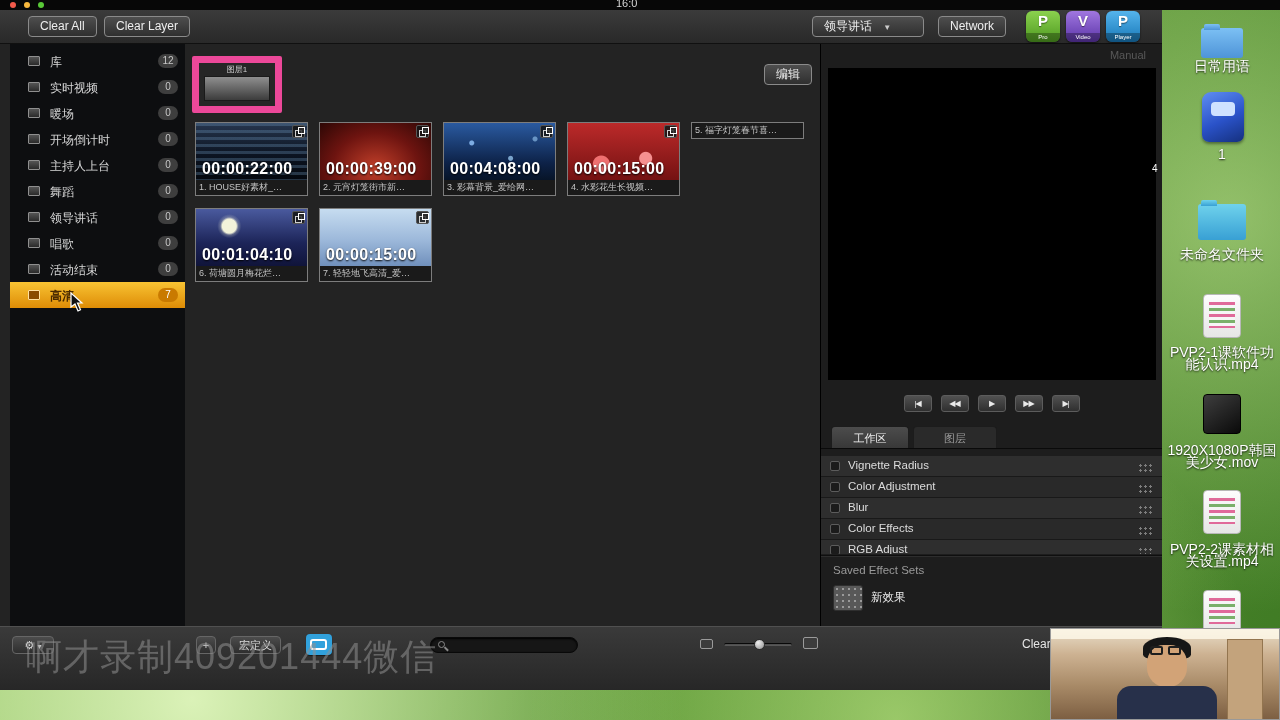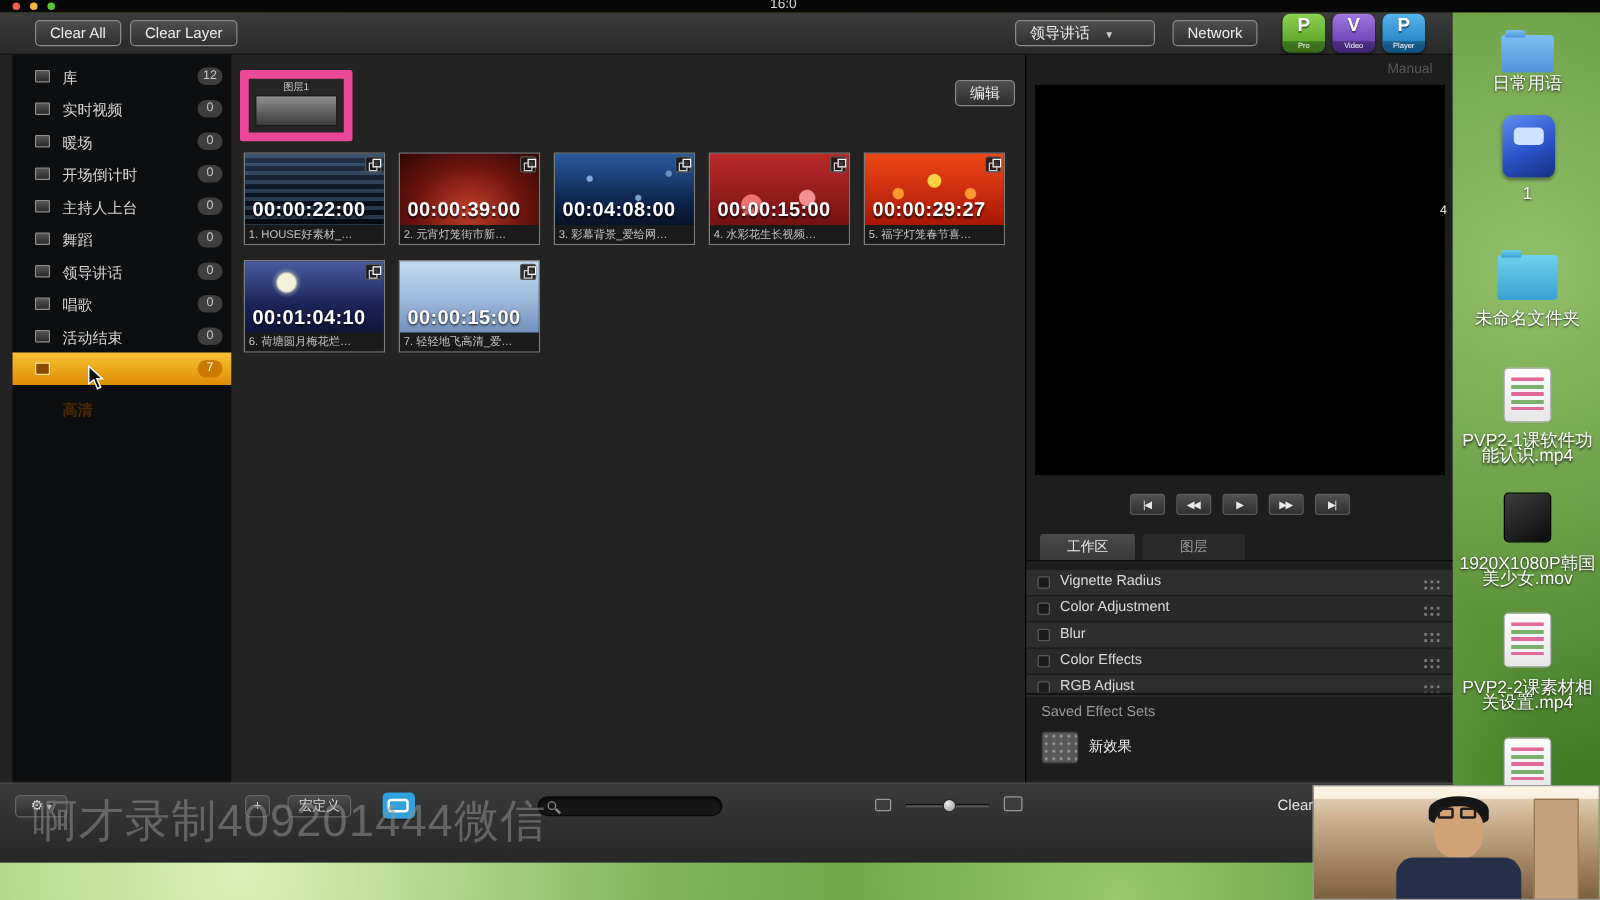--- a/index.html
+++ b/index.html
@@ -41,21 +41,21 @@
 
   
   #sidebar { position:absolute; left:10px; top:34px; width:175px; height:616px; background:#0d0e10; }
   .sb-item { position:absolute; left:0; width:175px; height:26px; }
   .sb-icon { position:absolute; left:18px; top:8px; width:12px; height:10px; border:1px solid #8f8f8f;
     border-radius:1px; background:linear-gradient(#555,#2a2a2a); }
   .sb-label { position:absolute; left:40px; top:6px; font-size:12px; color:#d8d8d8; white-space:nowrap; }
   .sb-count { position:absolute; right:7px; top:6px; min-width:20px; height:14px; border-radius:7px;
     background:#3e3e3e; color:#c8c8c8; font-size:10px; line-height:14px; text-align:center; padding:0 4px; }
   .sb-item.sel { background:linear-gradient(#f8c333,#de8c06); }
-  .sb-item.sel .sb-label { color:#4a2a00; font-weight:bold;margin-top:32px; }
+  .sb-item.sel .sb-label { color:#4a2a00; font-weight:bold; }
   .sb-item.sel .sb-count { background:#c97a00; color:#fff; }
   .sb-item.sel .sb-icon { background:#8a4c00; border-color:#ffe0a0; }
 
   
   #layerthumb { position:absolute; left:192px; top:46px; width:90px; height:57px; background:#262626;
     border:7px solid #ec4899; border-radius:2px; }
   #layerthumb .lt-label { position:absolute; left:0; right:0; top:1px; text-align:center; font-size:8px; color:#cfcfcf; }
   #layerthumb .lt-inner { position:absolute; left:5px; right:5px; top:13px; bottom:5px;
     background:linear-gradient(180deg,#8f8f8f,#3c3c3c); border:1px solid #1a1a1a; }
   #edit-btn { left:764px; top:54px; }
@@ -298,24 +298,20 @@
       <div class="clip-title">3. 彩幕背景_爱给网…</div>
     </div>
     <div class="cell" style="left:567px;top:112px">
       <div class="thumb t4">
         <span class="corner"></span>
         <span class="tc">00:00:15:00</span>
       </div>
       <div class="clip-title">4. 水彩花生长视频…</div>
     </div>
     <div class="cell" style="left:691px;top:112px">
-      <div class="thumb t5">
-        <span class="corner"></span>
-        <span class="tc">00:00:29:27</span>
-      </div>
       <div class="clip-title">5. 福字灯笼春节喜…</div>
     </div>
     <div class="cell" style="left:195px;top:198px">
       <div class="thumb t6">
         <span class="corner"></span>
         <span class="tc">00:01:04:10</span>
       </div>
       <div class="clip-title">6. 荷塘圆月梅花烂…</div>
     </div>
     <div class="cell" style="left:319px;top:198px">

